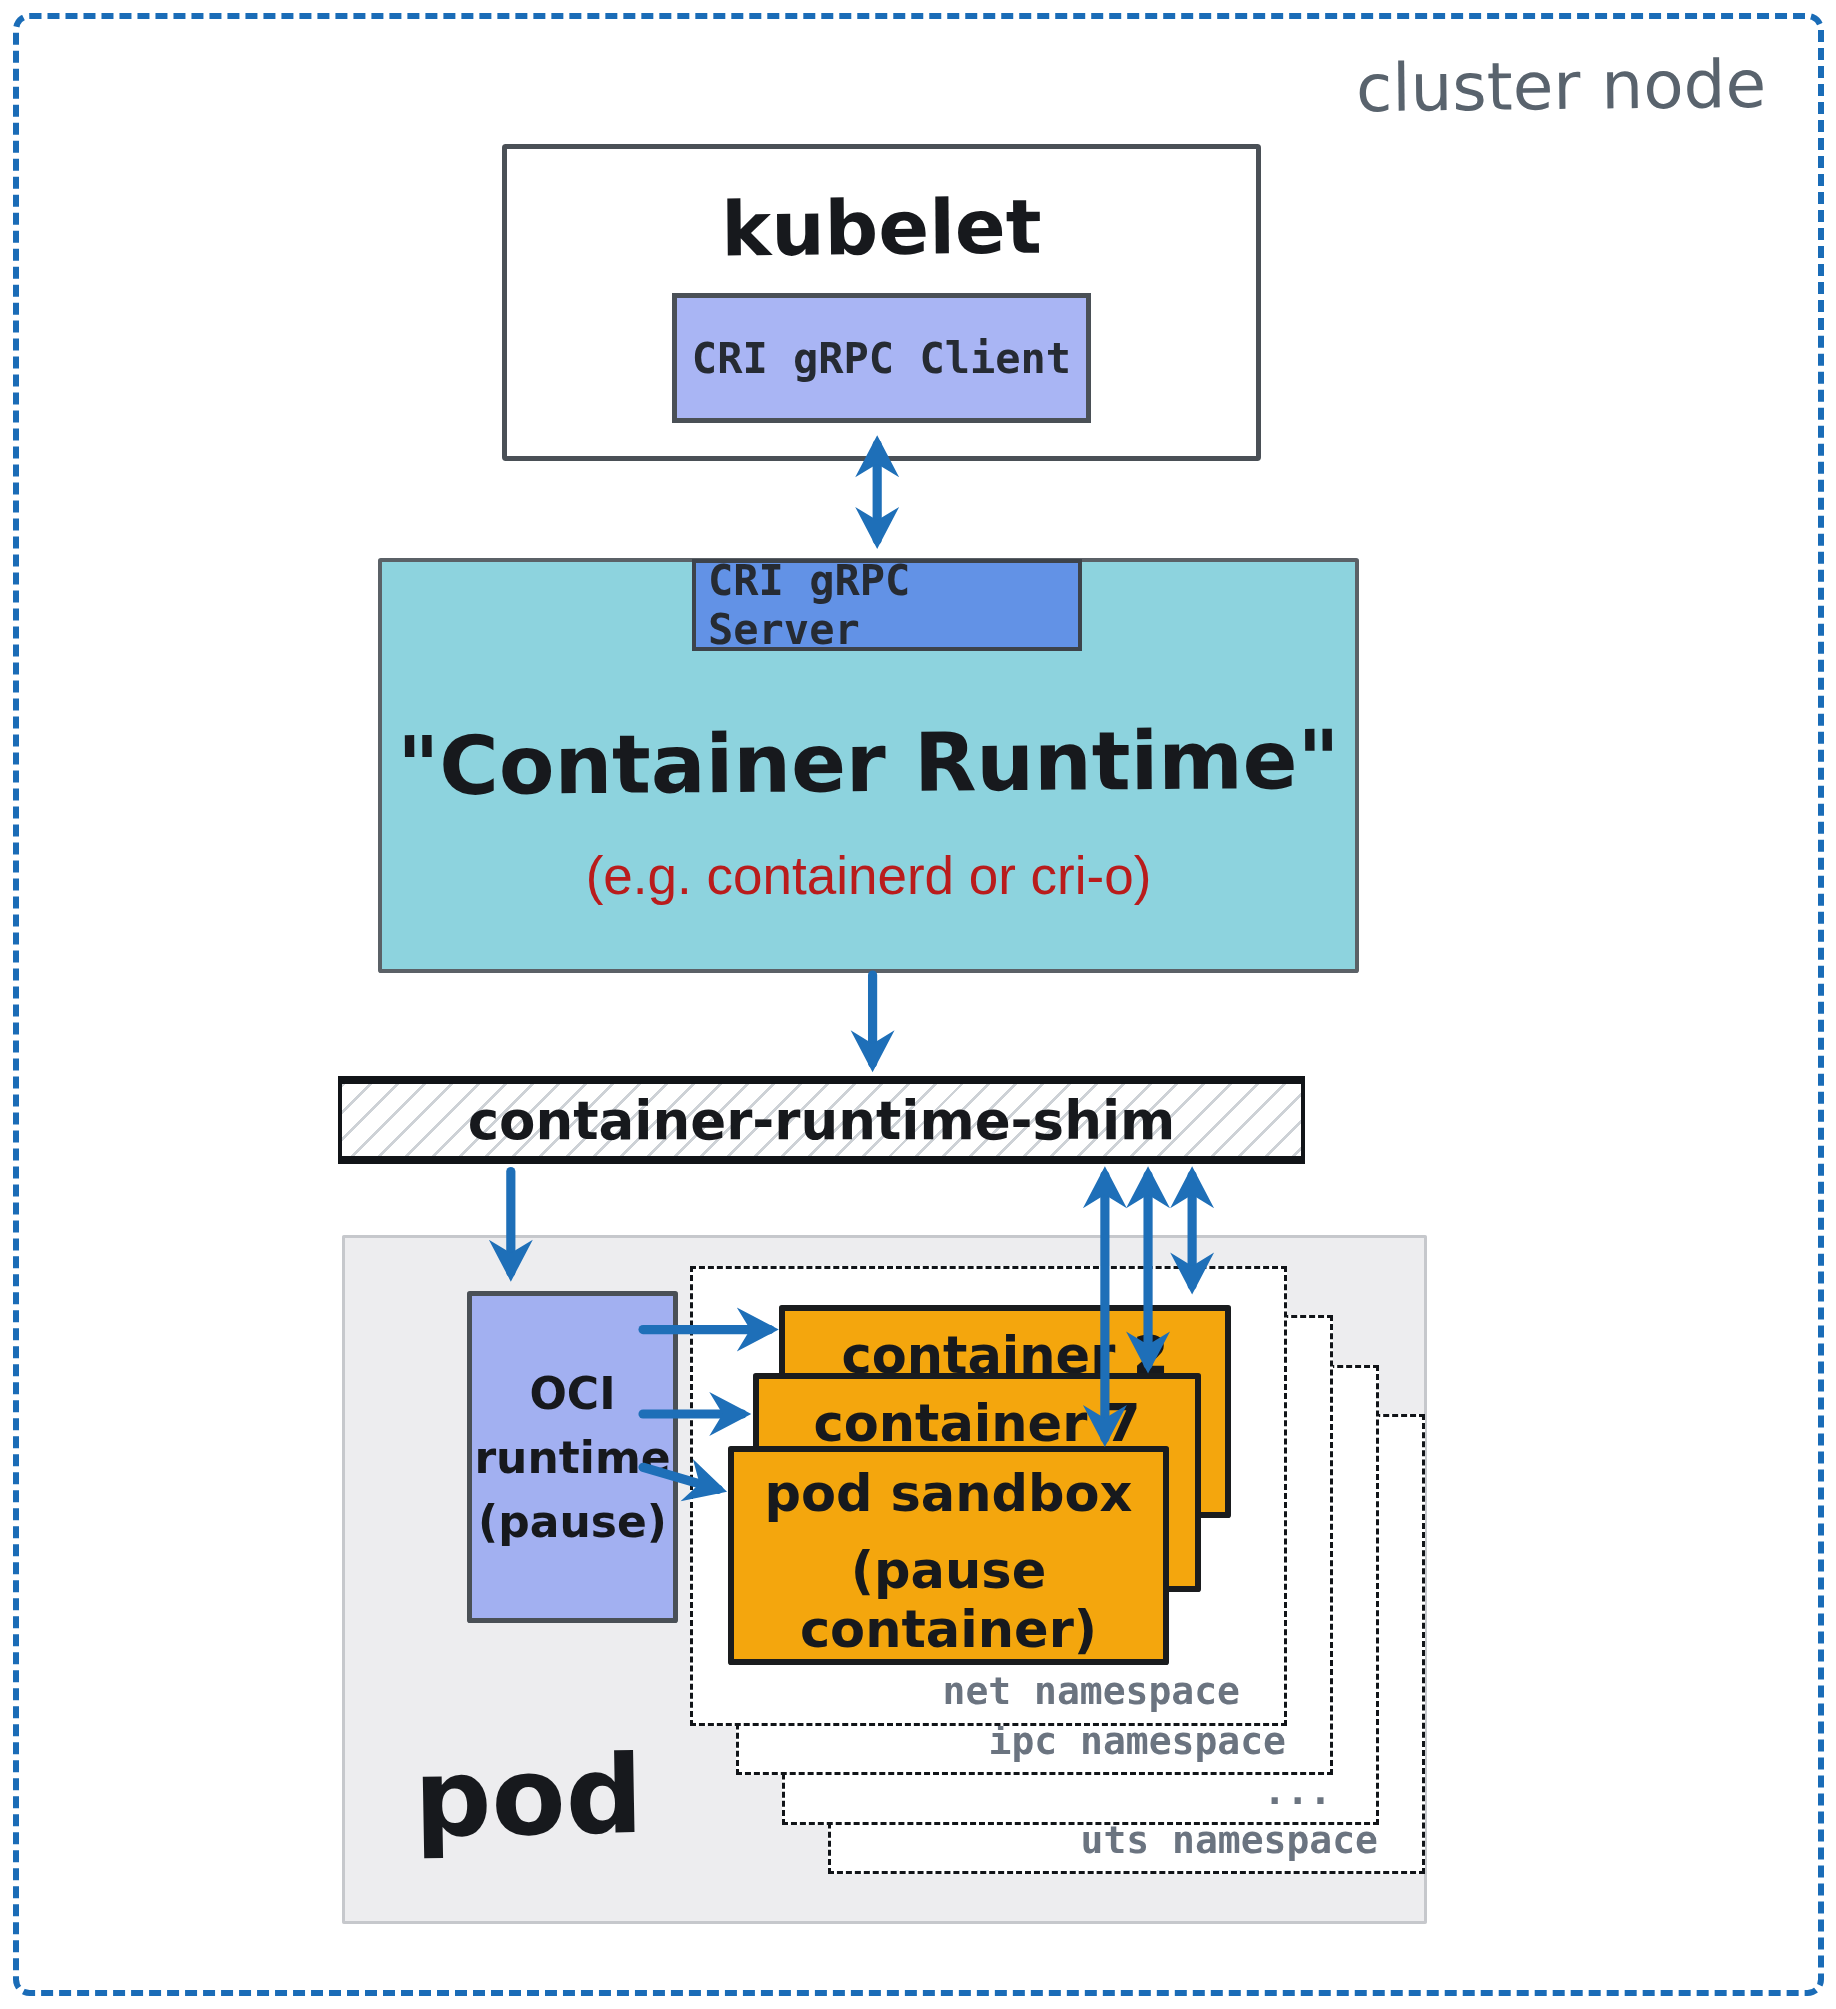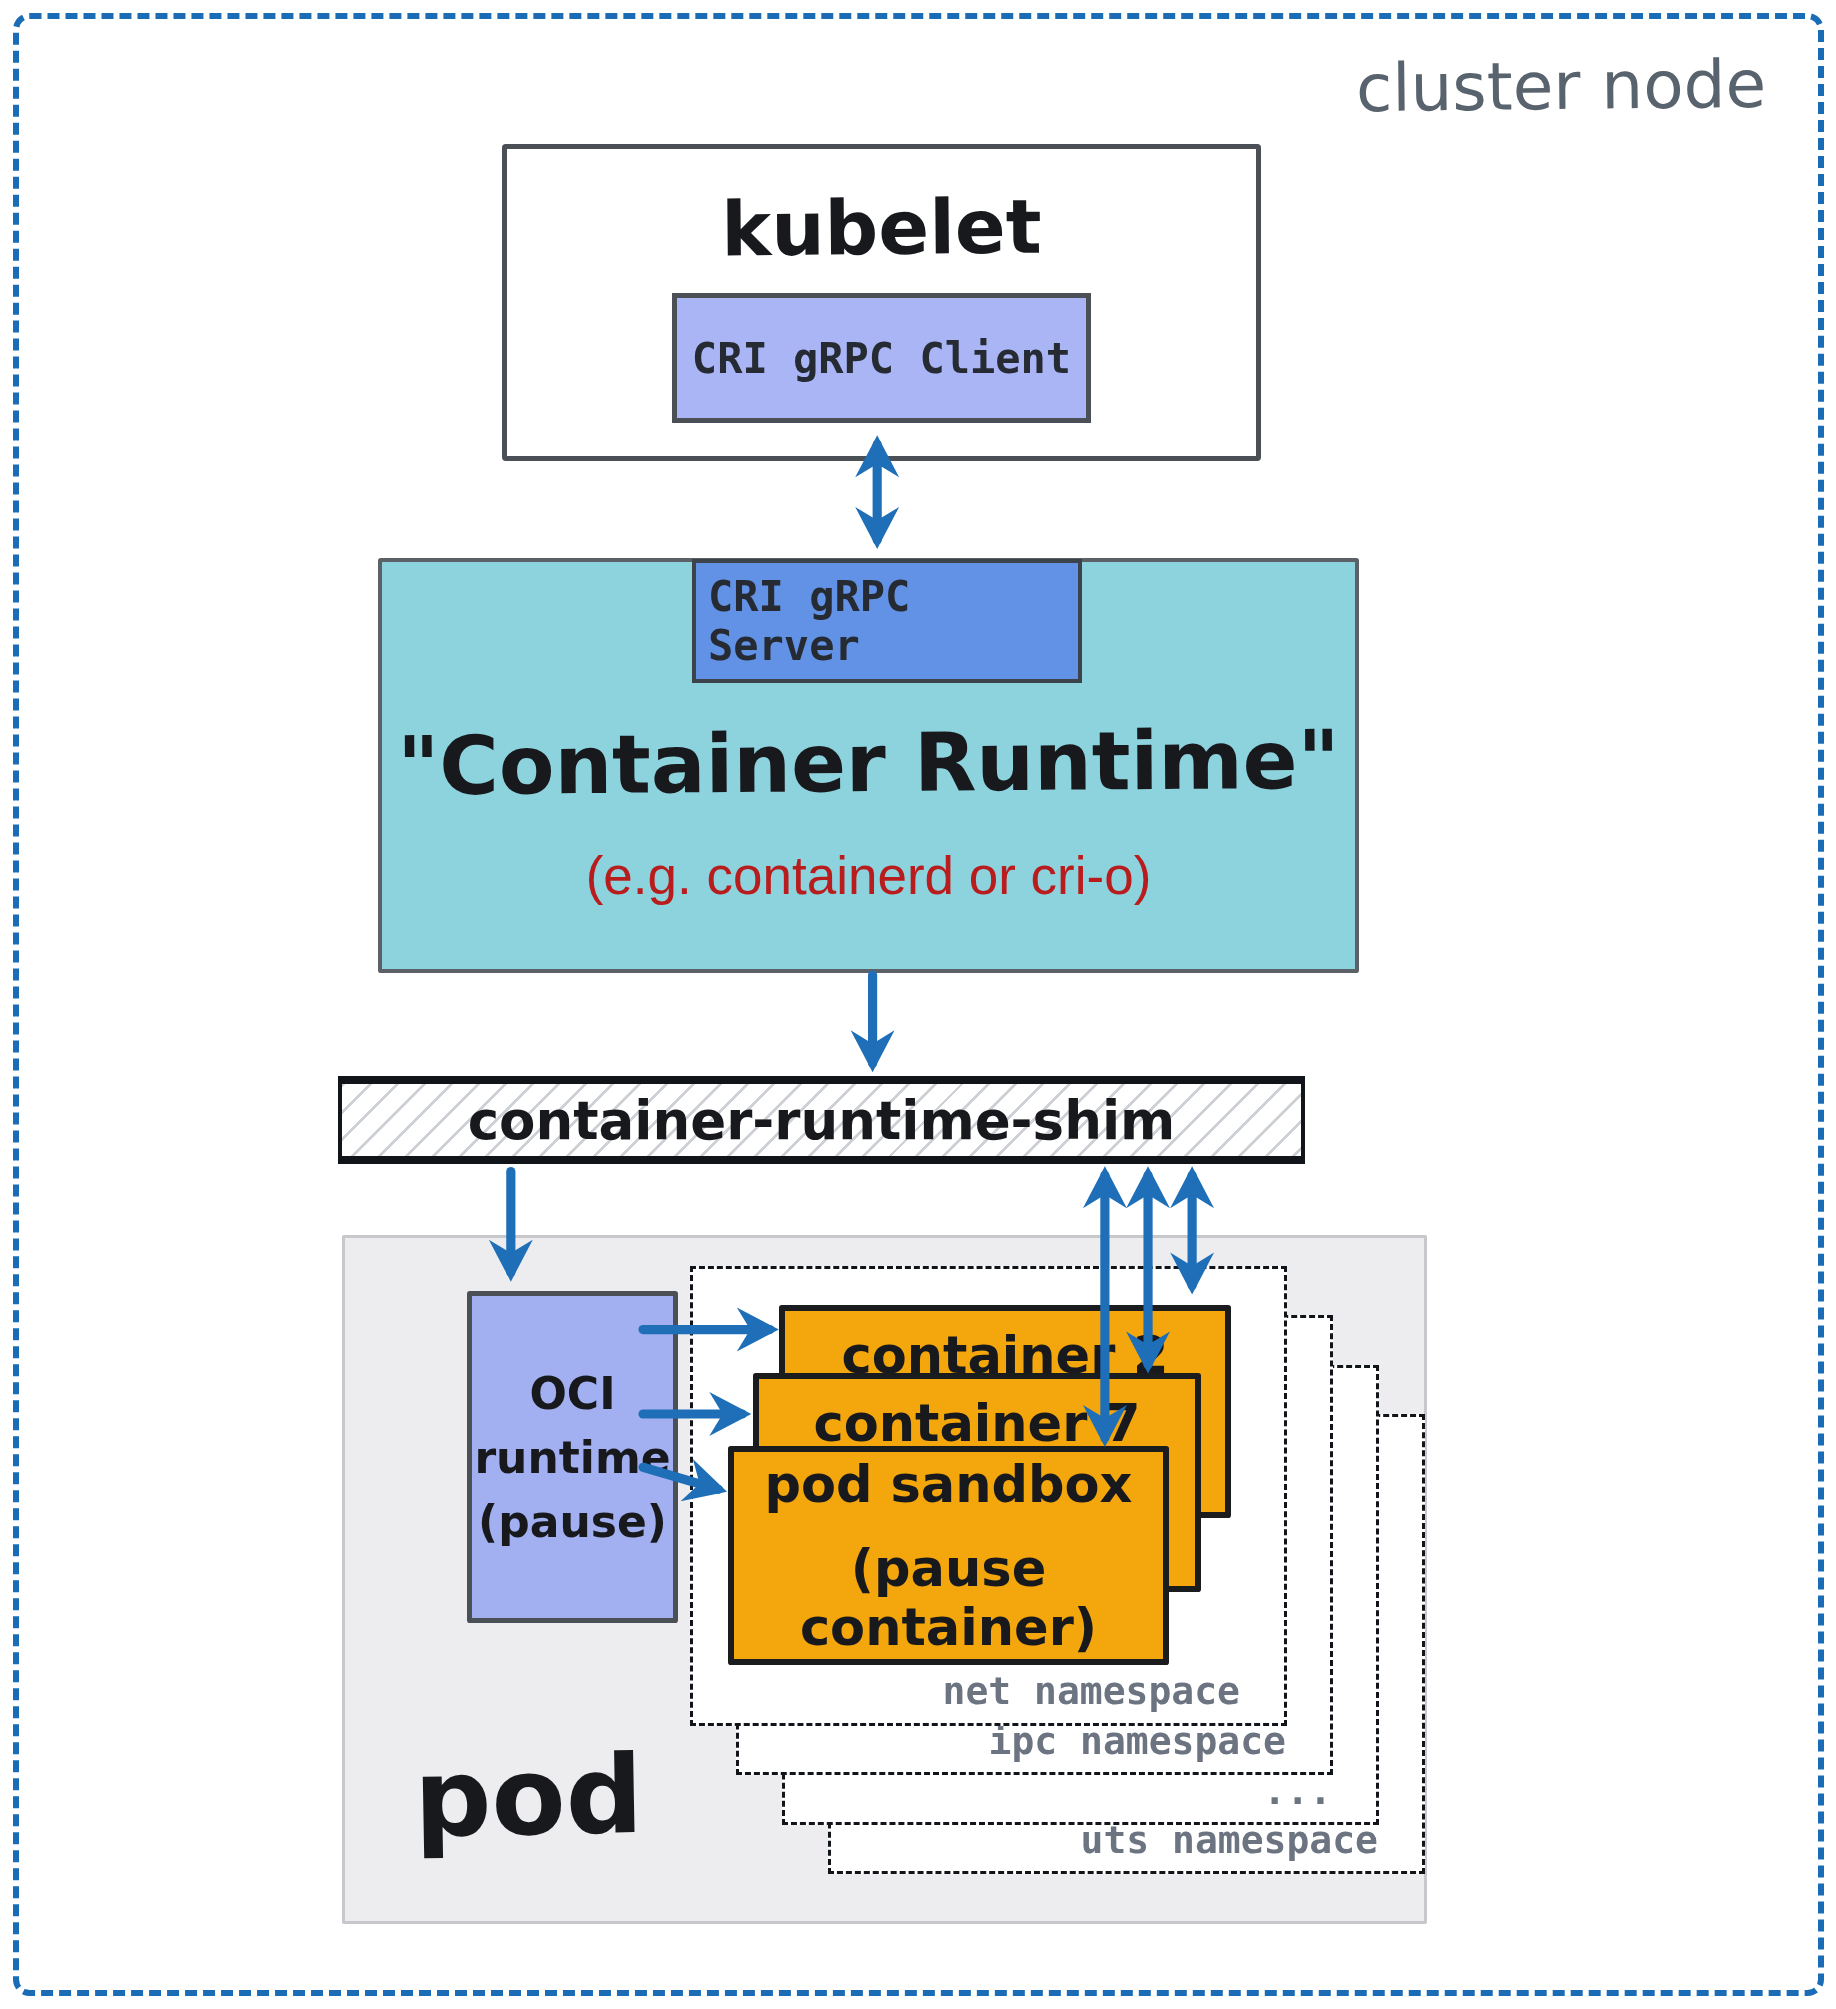--- a/index.html
+++ b/index.html
@@ -48,21 +48,21 @@
     font-size:42px;
   }
 
   
   .runtime-box{
     position:absolute;left:378px;top:558px;width:981px;height:415px;
     background:var(--teal);border:4.6px solid #5b6167;border-radius:2.8px;
     box-sizing:border-box;
   }
   .cri-server{
-    position:absolute;left:310px;top:-2.8px;width:390px;height:124px;
+    position:absolute;left:310px;top:-2.8px;width:390px;height:92px;
     background:var(--server-blue);border:4.6px solid #3d434a;
     box-sizing:border-box;display:flex;align-items:center;justify-content:center;
     font-size:42px;
     padding-left:12px;
   }
   .runtime-title{
     position:absolute;left:0;right:0;top:154px;text-align:center;
     font-size:81px;font-weight:700;transform:rotate(-0.4deg);
   }
   .runtime-subtitle{
@@ -110,21 +110,21 @@
   .ns-label{
     position:absolute;right:44px;bottom:9.2px;font-size:38px;color:#6b7480;
   }
   .orange{
     position:absolute;background:var(--orange);border:6.4px solid #1a1c1e;
     border-radius:2.8px;box-sizing:border-box;
   }
   .c2{left:434px;top:67px;width:452px;height:213px;z-index:5;}
   .c1{left:408px;top:135px;width:448px;height:219px;z-index:6;}
   .sandbox{left:383px;top:208px;width:441px;height:219px;z-index:7;
-    display:flex;flex-direction:column;align-items:center;justify-content:center;gap:25px;}
+    display:flex;flex-direction:column;align-items:center;justify-content:flex-end;gap:18px;}
   .orange-label{
     position:absolute;left:0;right:0;top:14.7px;text-align:center;
     font-size:51px;font-weight:600;
   }
   .sandbox-line{font-size:51px;font-weight:600;text-align:center;}
 
   .arrows{
     position:absolute;left:0;top:0;width:1837px;height:2009px;
     z-index:50;pointer-events:none;
   }

